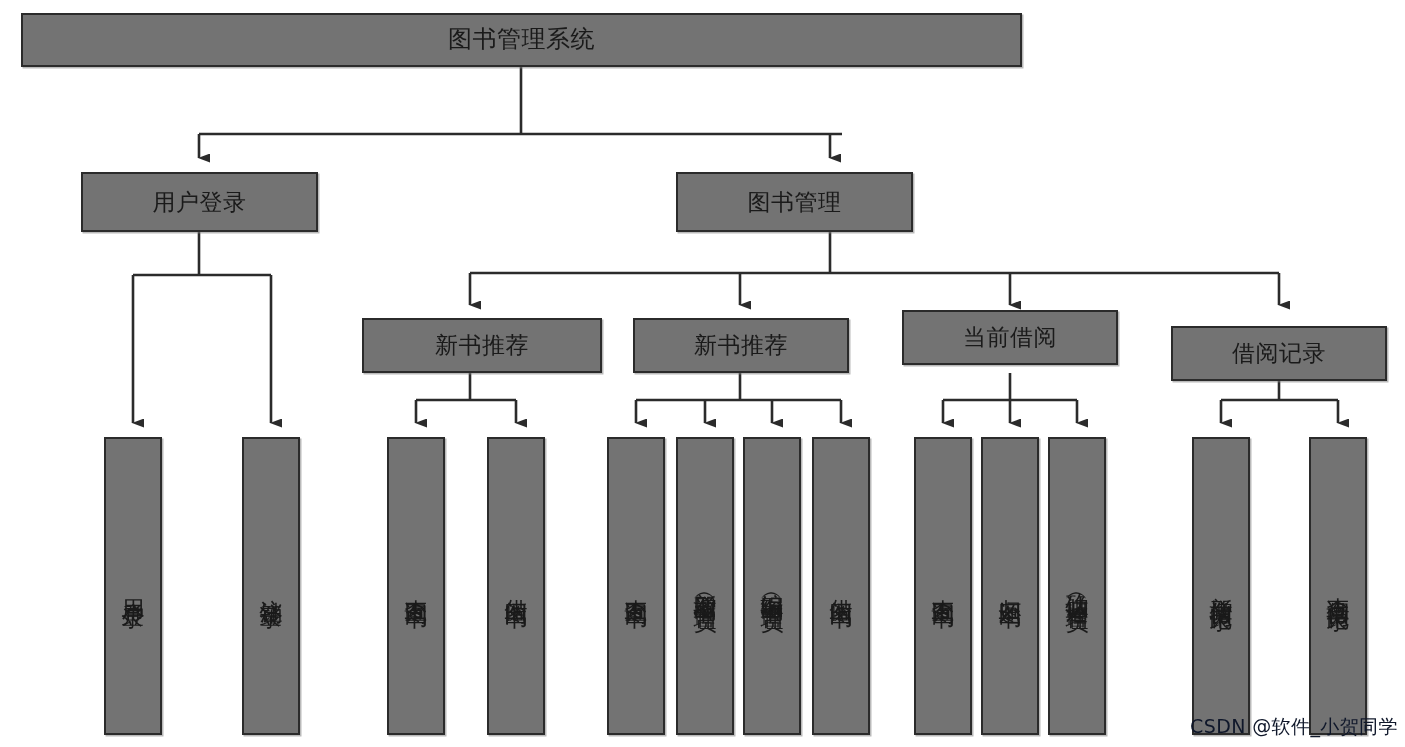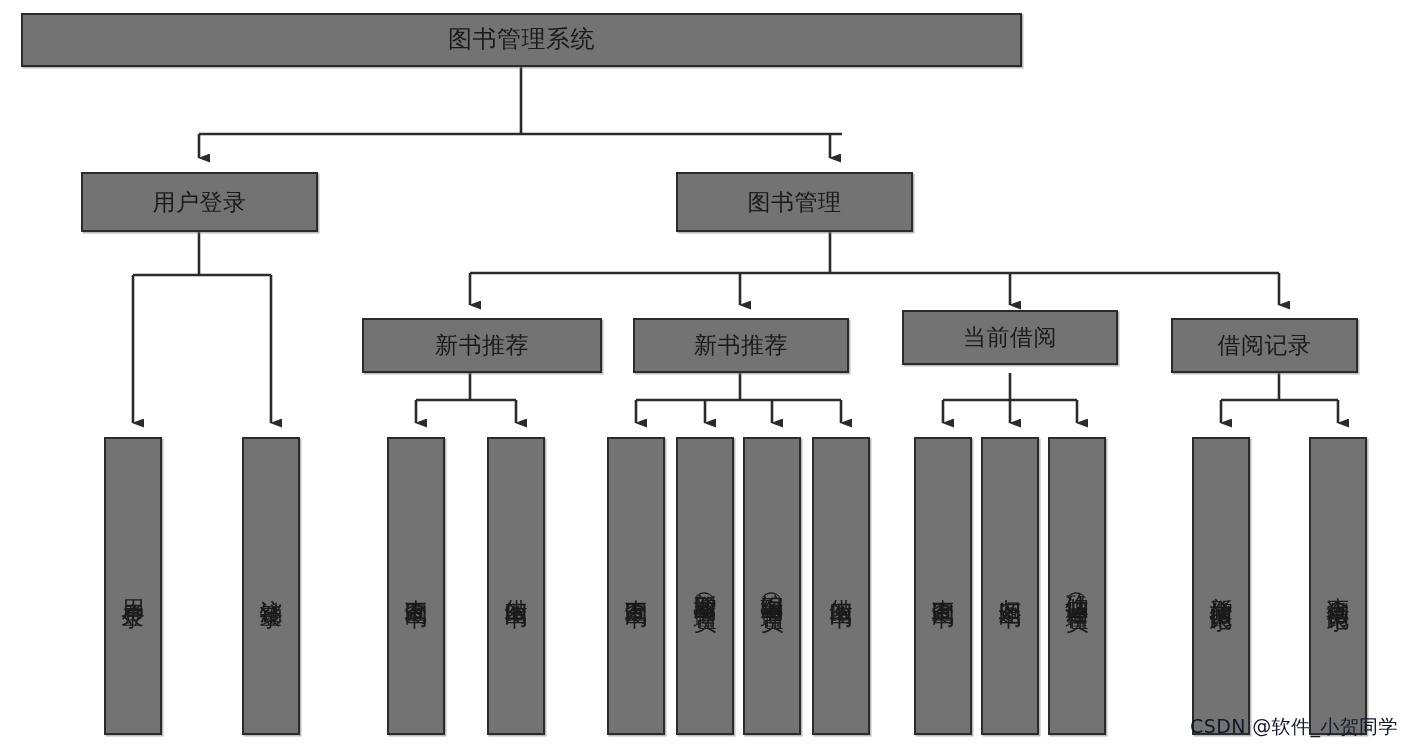--- a/index.html
+++ b/index.html
@@ -145,21 +145,21 @@
   </div>
 
   <div class="node horiz" style="left:633px; top:318px; width:216px; height:55px;">
     <span class="label">新书推荐</span>
   </div>
 
   <div class="node horiz" style="left:902px; top:310px; width:216px; height:55px;">
     <span class="label">当前借阅</span>
   </div>
 
-  <div class="node horiz" style="left:1171px; top:318px; width:187px; height:55px;">
+  <div class="node horiz" style="left:1171px; top:326px; width:216px; height:55px;">
     <span class="label">借阅记录</span>
   </div>
 
   <div class="node vert" style="left:104px; top:437px; width:58px; height:298px;">
     <span class="label">用户登录</span>
   </div>
 
   <div class="node vert" style="left:242px; top:437px; width:58px; height:298px;">
     <span class="label">注销登录</span>
   </div>

